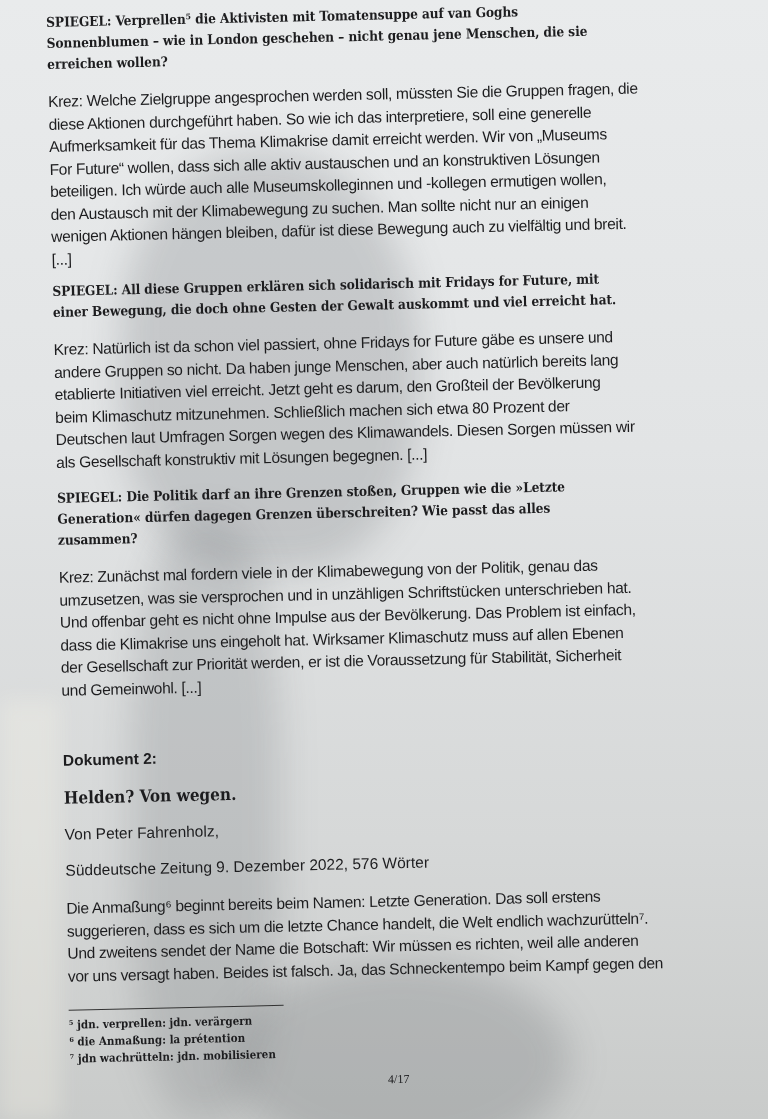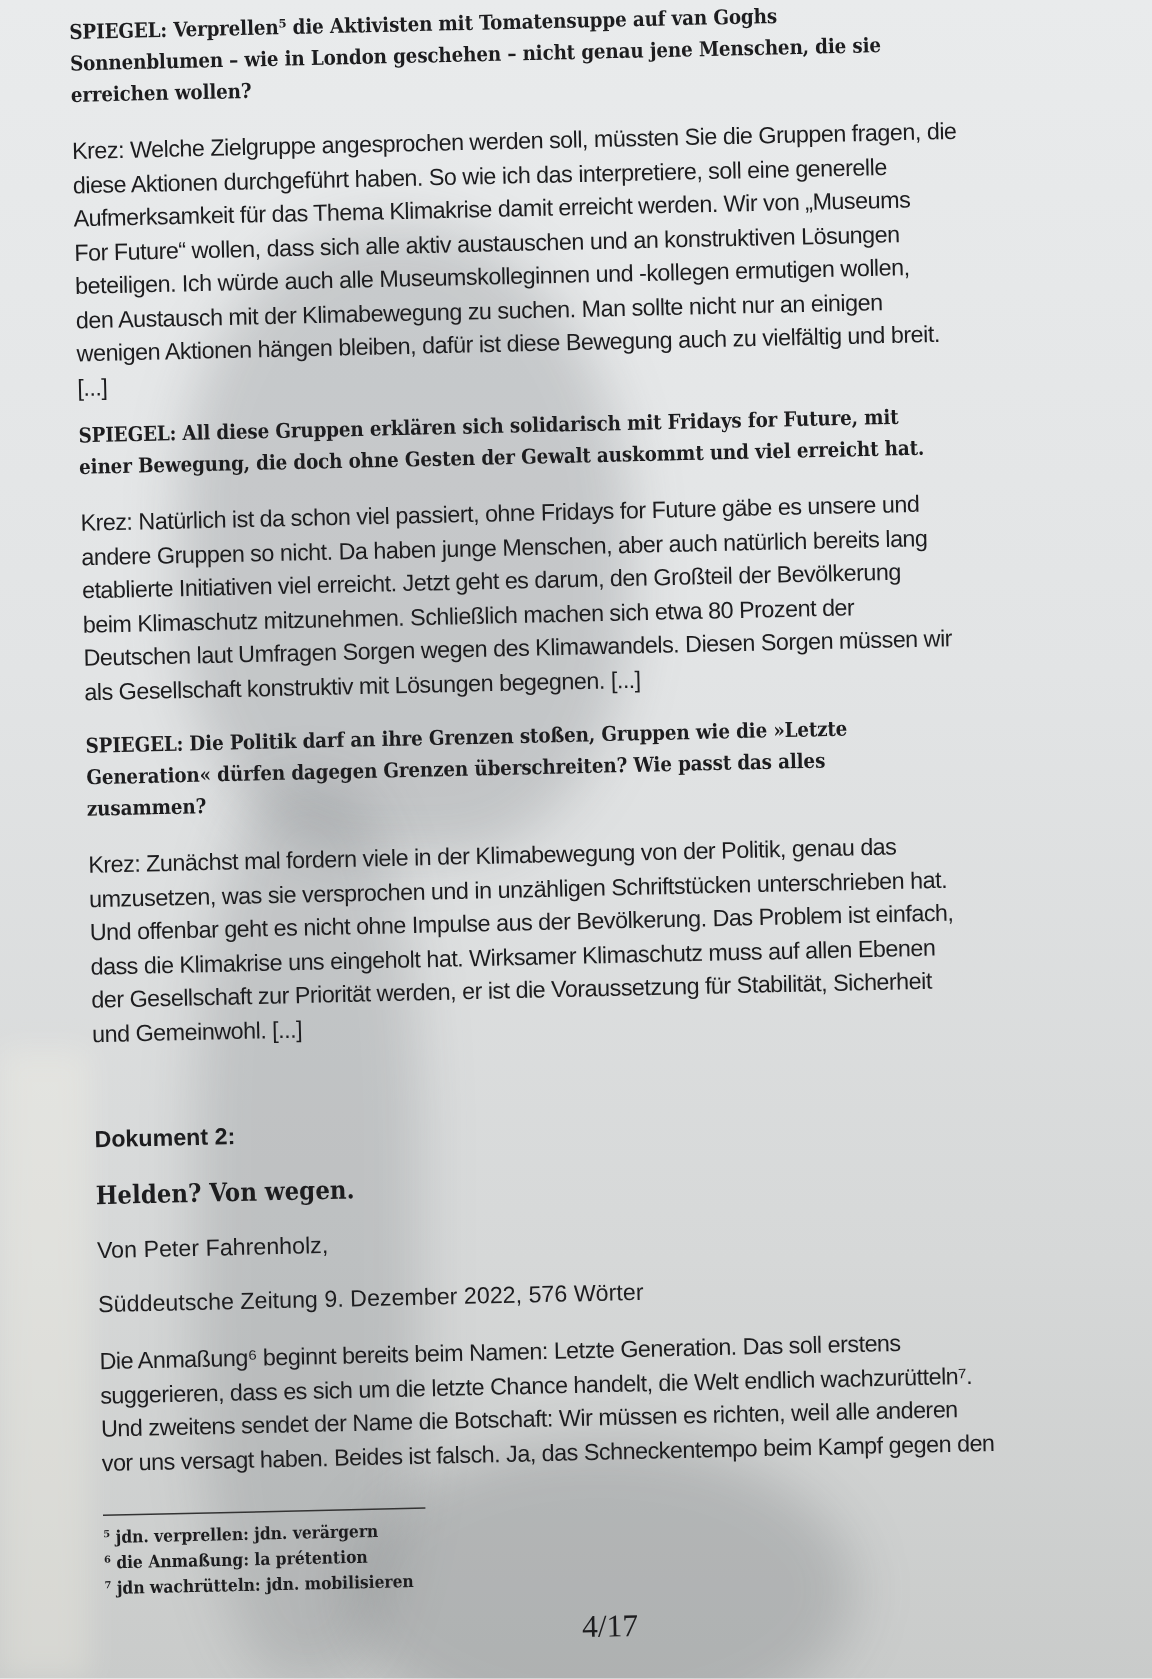--- a/index.html
+++ b/index.html
@@ -33,21 +33,21 @@
     .a {
       font-size: 15.6px; line-height: 22.5px; margin: 0 0 10px 0;
       letter-spacing: -0.35px;
     }
     .line { display: block; white-space: nowrap; }
     .doc-label { font-weight: bold; font-size: 15.5px; margin: 50px 0 18px 0; }
     .doc-title { font-weight: bold; font-size: 19px; margin: 0 0 18px 0; font-family: "DejaVu Serif", serif; font-size: 17px;}
     .meta { font-size: 15.5px; margin: 0 0 18px 0; }
     .footrule { width: 215px; height: 1px; background: #333; margin: 22px 0 6px 0; }
     .fn { font-size: 12.5px; font-weight: bold; line-height: 17px; font-family: "DejaVu Serif", serif; font-size: 11.5px;}
-    .pageno { position: absolute; left: 388px; top: 1072px; font-size: 21px; font-family: "Liberation Serif", serif; transform: rotate(-1deg);}
+    .pageno { position: absolute; left: 388px; top: 1072px; font-size: 12px; font-family: "Liberation Serif", serif; transform: rotate(-1deg);}
   </style>
 </head>
 <body>
 
 <div class="shadow s1"></div>
 <div class="shadow s2"></div>
 <div class="shadow s3"></div>
 <div class="shadow s4"></div>
 
 <div class="page">

